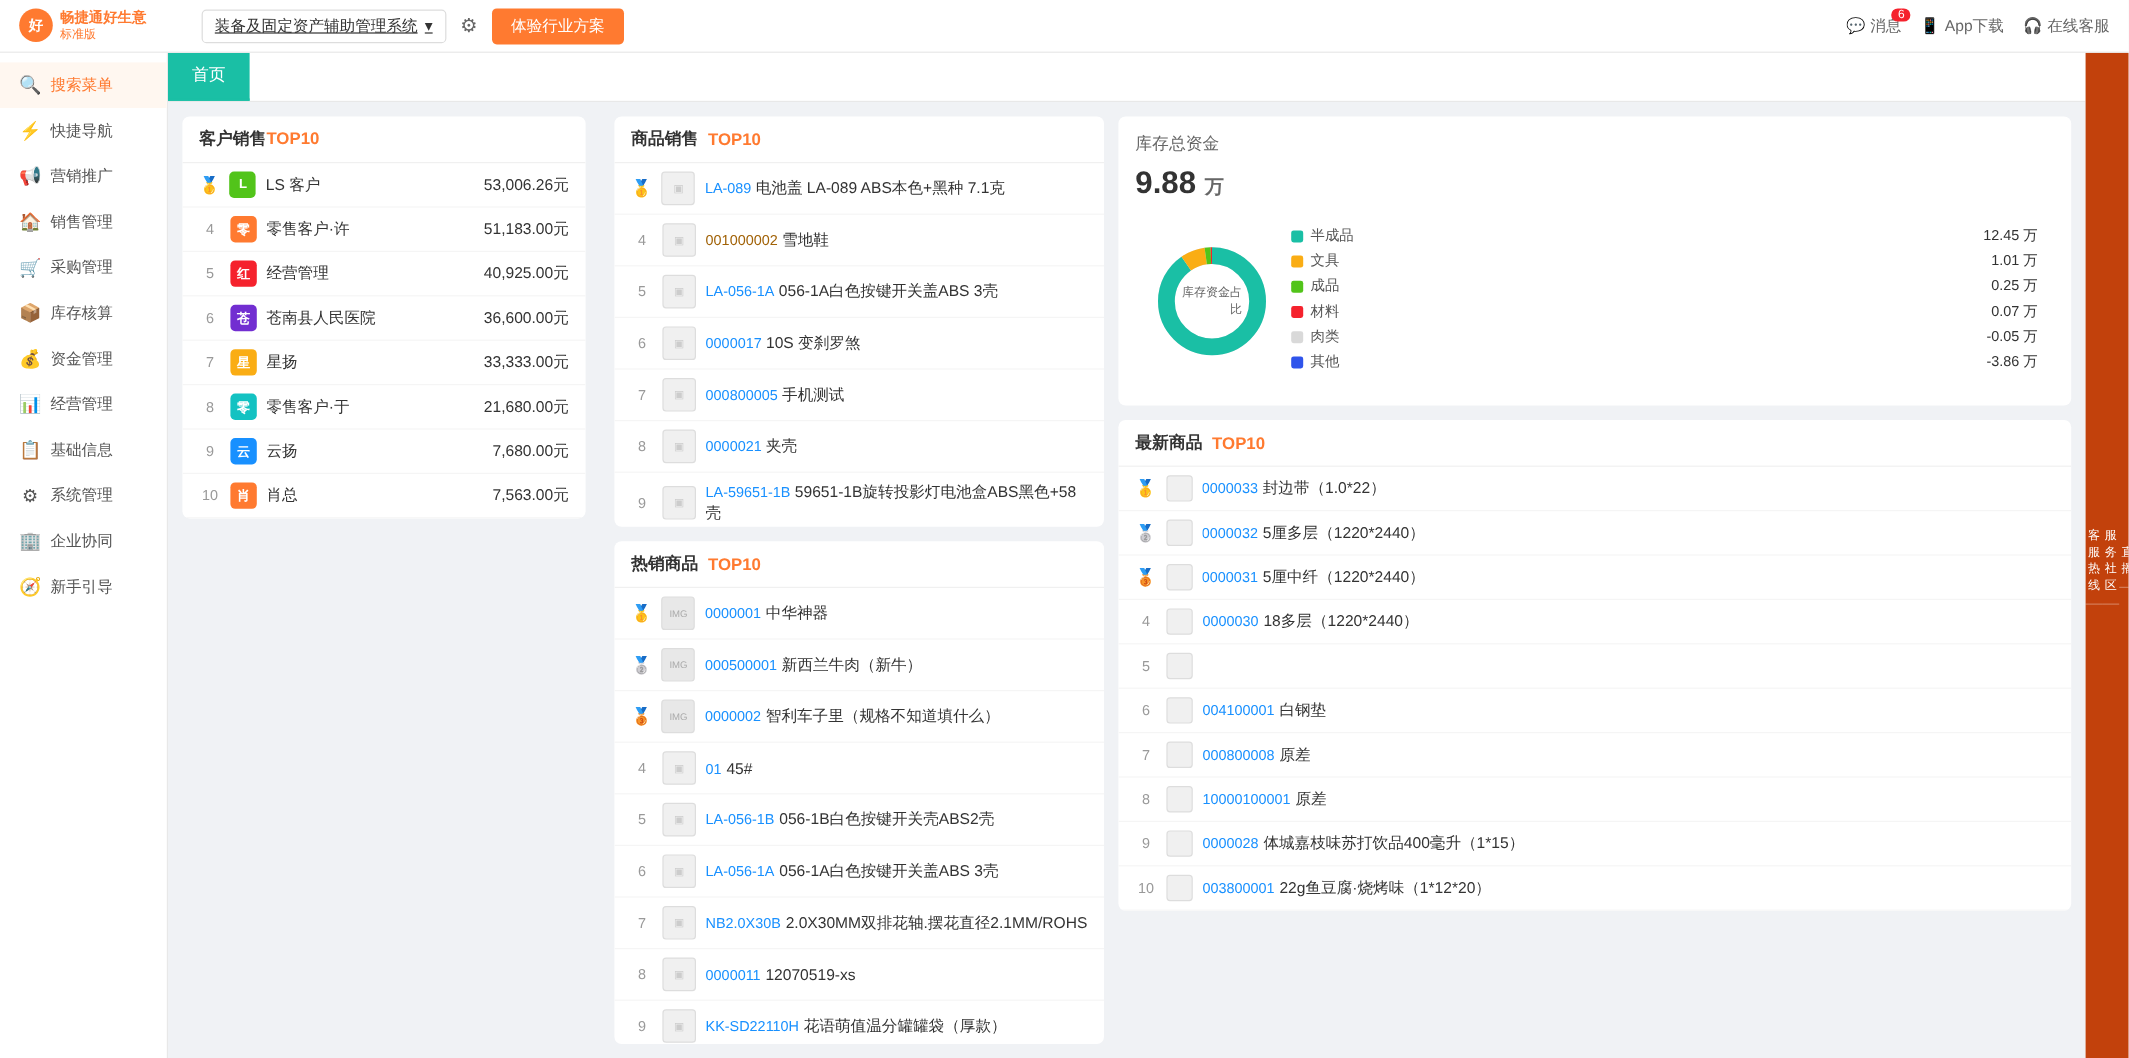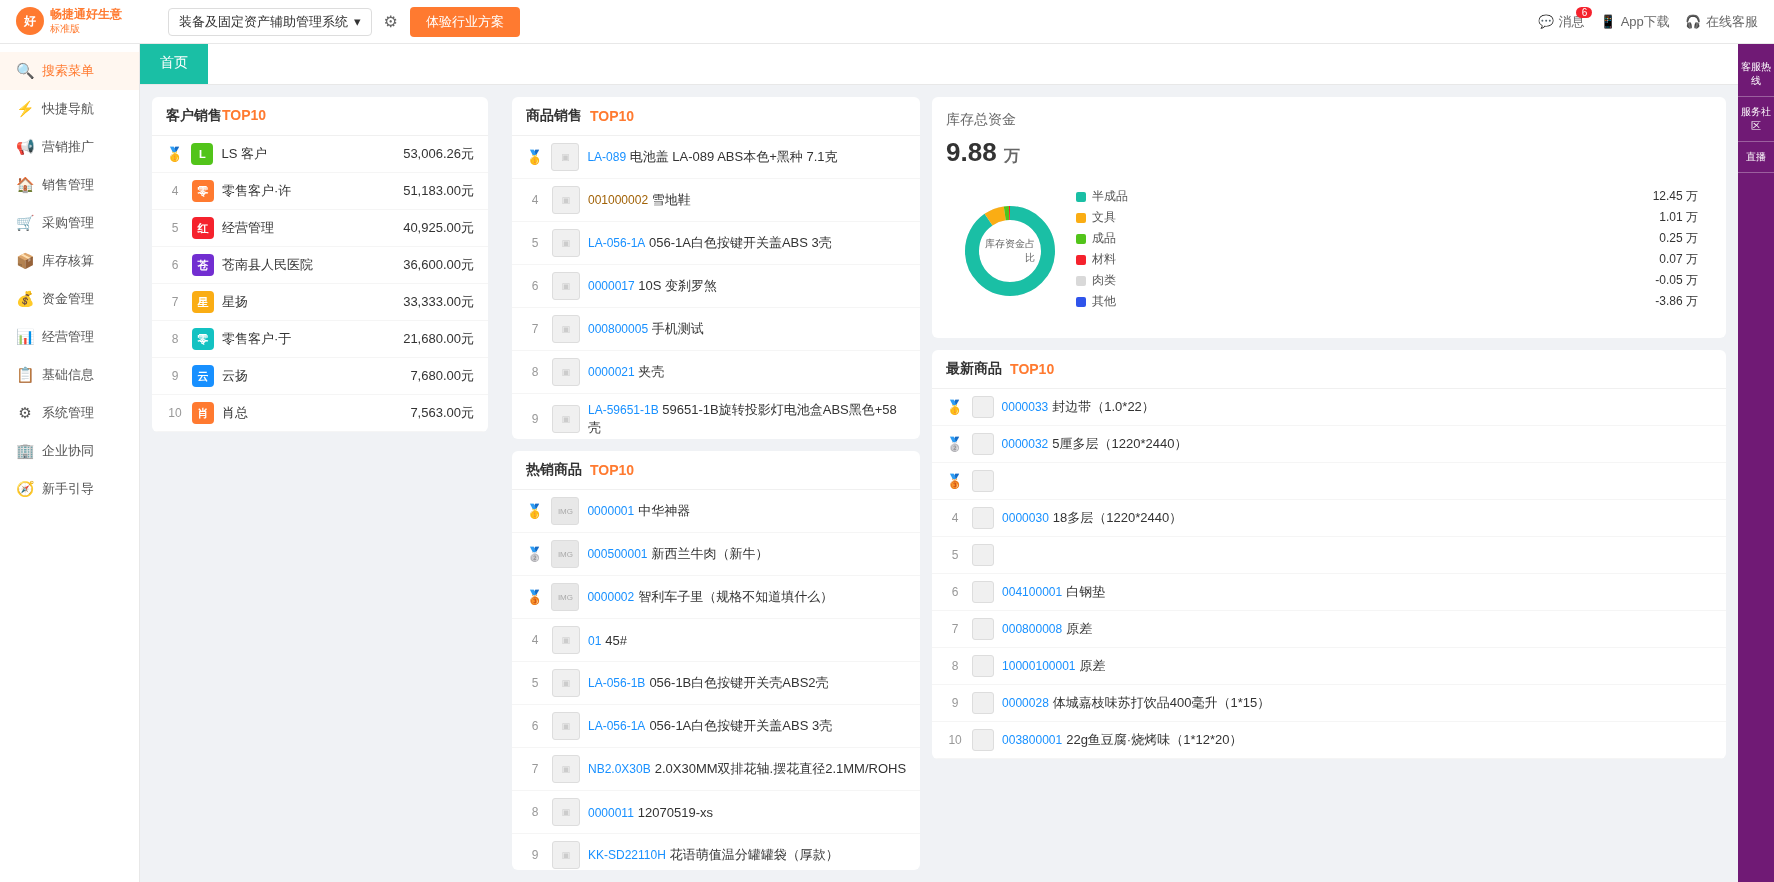--- a/index.html
+++ b/index.html
@@ -30,21 +30,21 @@
       display: flex; align-items: center; justify-content: center;
       color: #fff; font-size: 12px; font-weight: bold;
     }
     .logo-text { font-size: 12px; color: #ff7a30; font-weight: bold; line-height: 1.2; }
     .logo-sub { font-size: 10px; color: #ff7a30; }
     .system-selector {
       display: flex; align-items: center; gap: 6px;
       border: 1px solid #ddd; border-radius: 4px;
       padding: 4px 10px; cursor: pointer; background: #fff;
     }
-    .system-selector span { font-size: 13px; color: #333; }
+    .system-selector span { font-size: 13px; color: #333; text-decoration: underline; }
     .btn-trial {
       background: #ff7a30; color: #fff; border: none; border-radius: 4px;
       padding: 6px 16px; cursor: pointer; font-size: 13px;
     }
     .top-right {
       margin-left: auto;
       display: flex; align-items: center; gap: 16px;
     }
     .top-icon-item {
       display: flex; align-items: center; gap: 4px; cursor: pointer; color: #666; font-size: 13px; position: relative;
@@ -240,23 +240,23 @@
     .np-img-placeholder {
       width: 22px; height: 22px; border-radius: 3px; background: #f0f0f0;
       border: 1px solid #ddd; flex-shrink: 0;
     }
     .np-code { color: #1890ff; font-size: 12px; margin-right: 4px; }
     .np-name { flex: 1; color: #333; overflow: hidden; text-overflow: ellipsis; white-space: nowrap; }
 
     
     .right-sidebar {
       width: 36px;
-      background: #701a75;
-      display: flex;
-      flex-direction: column;
+      background: #c2410c;
+      display: flex;
+      flex-direction: row;
       align-items: center;
       padding-top: 8px;
       gap: 0;
       flex-shrink: 0;
     }
     .rs-item {
       width: 100%;
       padding: 8px 2px;
       text-align: center;
       color: #fff;
@@ -641,20 +641,21 @@
                 <span class="np-name"><span class="np-code">0000033</span>封边带（1.0*22）</span>
               </div>
               <div class="np-item">
                 <span class="rank-medal">🥈</span>
                 <div class="np-img-placeholder"></div>
                 <span class="np-name"><span class="np-code">0000032</span>5厘多层（1220*2440）</span>
               </div>
               <div class="np-item">
                 <span class="rank-medal">🥉</span>
                 <div class="np-img-placeholder"></div>
+                <span class="np-name"><span class="np-code">0000031</span>5厘中纤（1220*2440）</span>
               </div>
               <div class="np-item">
                 <span class="np-rank">4</span>
                 <div class="np-img-placeholder"></div>
                 <span class="np-name"><span class="np-code">0000030</span>18多层（1220*2440）</span>
               </div>
               <div class="np-item">
                 <span class="np-rank">5</span>
                 <div class="np-img-placeholder"></div>
               </div>

